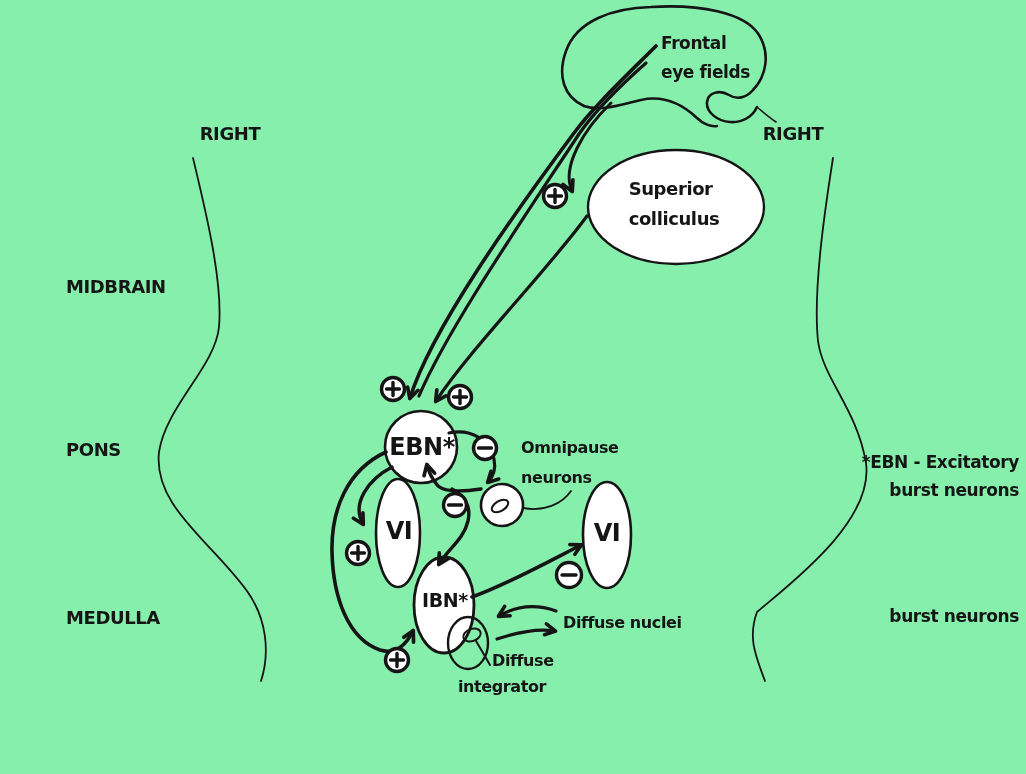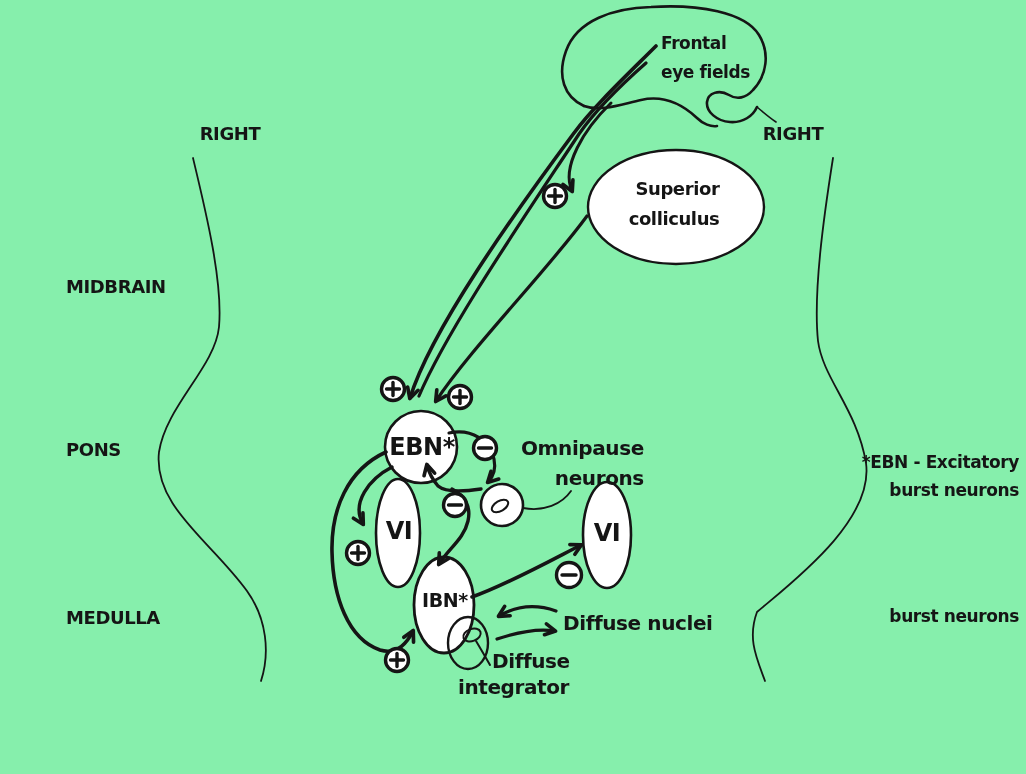--- a/index.html
+++ b/index.html
@@ -15,23 +15,23 @@
     position:absolute;
     font-weight:bold;
     color:#151515;
     letter-spacing:-0.4px;
     white-space:nowrap;
     line-height:1;
   }
   .c{transform:translate(-50%,-50%);}
   .vmid{transform:translateY(-50%);}
   .blk span{display:block;}
-  .ctr{text-align:right;transform:translateX(-50%);}
+  .ctr{text-align:left;transform:translateX(-50%);}
   .rt{text-align:right;margin-top:27px;}
-  .f16{font-size:20px;text-align:right;}
+  .f16{font-size:16px;}
   .f17{font-size:17px;}
   .f18{font-size:18px;}
   .f19{font-size:19px;}
   .f20{font-size:24px;}
   .lh28 span{line-height:28px;}
   .lh29 span{line-height:29px;}
   .lh30 span{line-height:30px;}
 </style>
 </head>
 <body>

